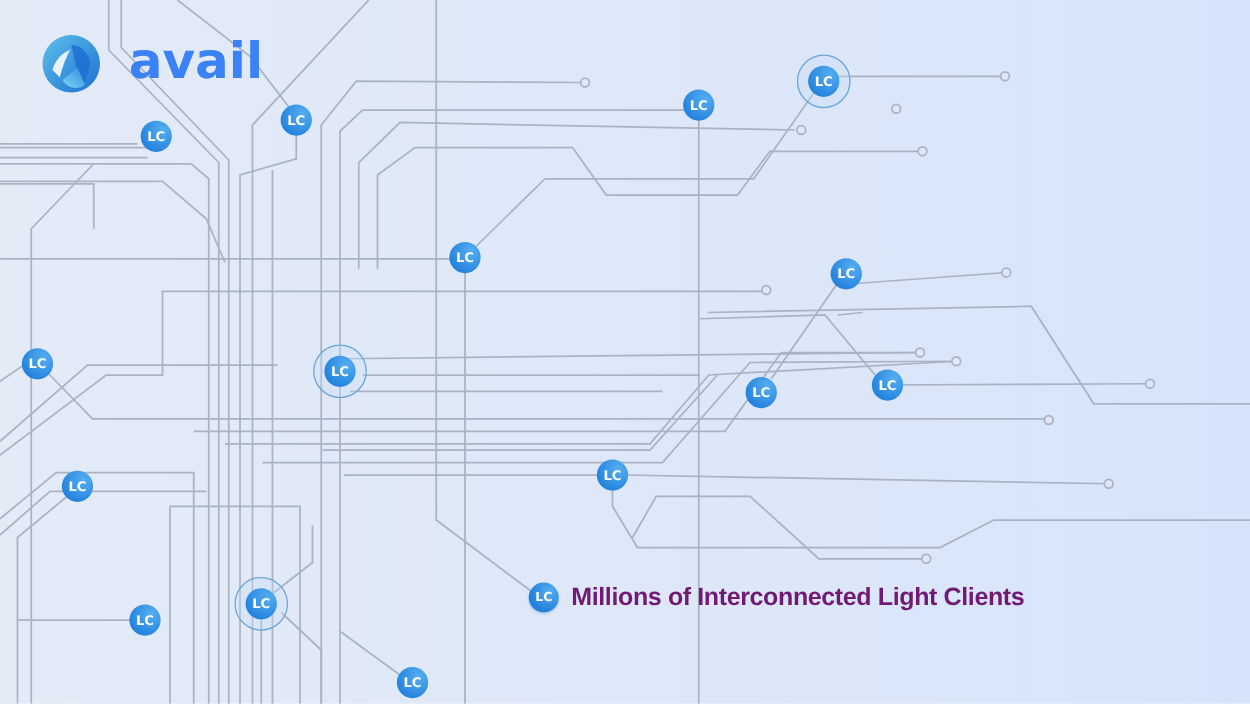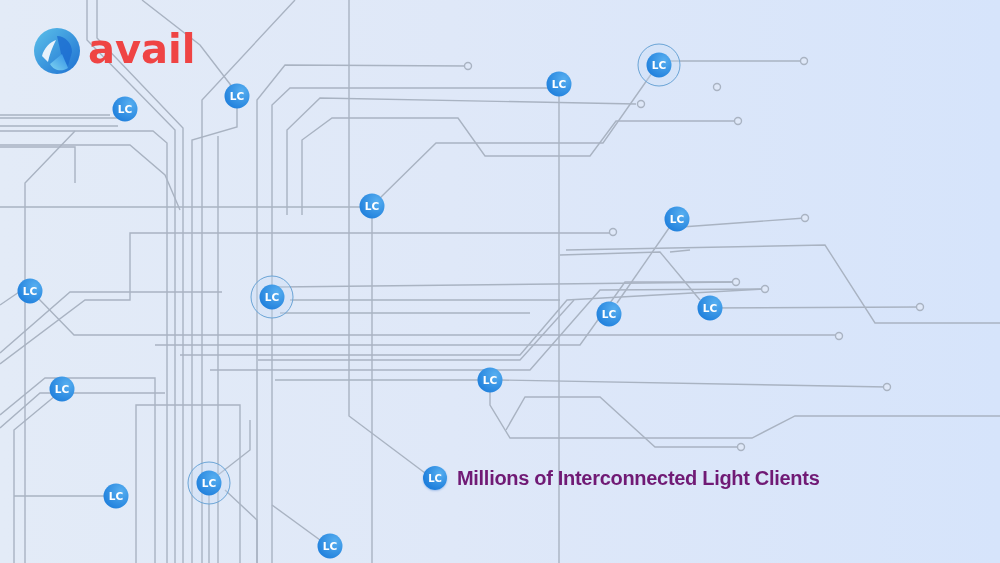--- a/index.html
+++ b/index.html
@@ -4,21 +4,21 @@
 <style>
   html, body { margin: 0; padding: 0; }
   body {
     width: 1000px; height: 563px; overflow: hidden; position: relative;
     background: linear-gradient(90deg, #e3ebf7 0%, #dfe8f8 45%, #d6e4fb 100%);
     font-family: "Liberation Sans", sans-serif;
   }
   #canvas { position: absolute; left: 0; top: 0; width: 1000px; height: 563px; }
   .logo { position: absolute; left: 32px; top: 26px; display: flex; align-items: center; gap: 6px; }
   .logo-mark { width: 50px; height: 50px; }
-  .logo-text { font-family: "DejaVu Sans", sans-serif; font-weight: bold; font-size: 40px; color: #ef4444; letter-spacing: 0px; line-height: 1; margin-top: -4px; }
+  .logo-text { font-family: "DejaVu Sans", sans-serif; font-weight: bold; font-size: 40px; color: #3b82f6; letter-spacing: 0px; line-height: 1; margin-top: -4px; margin-left: 15px; }
   .caption { position: absolute; left: 423px; top: 466px; display: flex; align-items: center; gap: 10px; }
   .caption-text { font-family: Liberation Sans, sans-serif; font-size: 20px; font-weight: bold; color: #701a75; letter-spacing: -0.3px; white-space: nowrap; }
   .lc-badge { width: 24px; height: 24px; border-radius: 50%; background: radial-gradient(circle at 70% 30%, #56aef0, #1f7fdc 70%); color: #fff; font-size: 10px; font-weight: bold; display: flex; align-items: center; justify-content: center; font-family: "DejaVu Sans", sans-serif; box-shadow: 0 1px 2px rgba(30,100,200,0.3);}
 </style>
 </head>
 <body>
 
 <svg id="canvas" viewBox="0 0 1000 563" xmlns="http://www.w3.org/2000/svg">
     <defs>
       <radialGradient id="ng" cx="0.7" cy="0.3" r="0.8">

